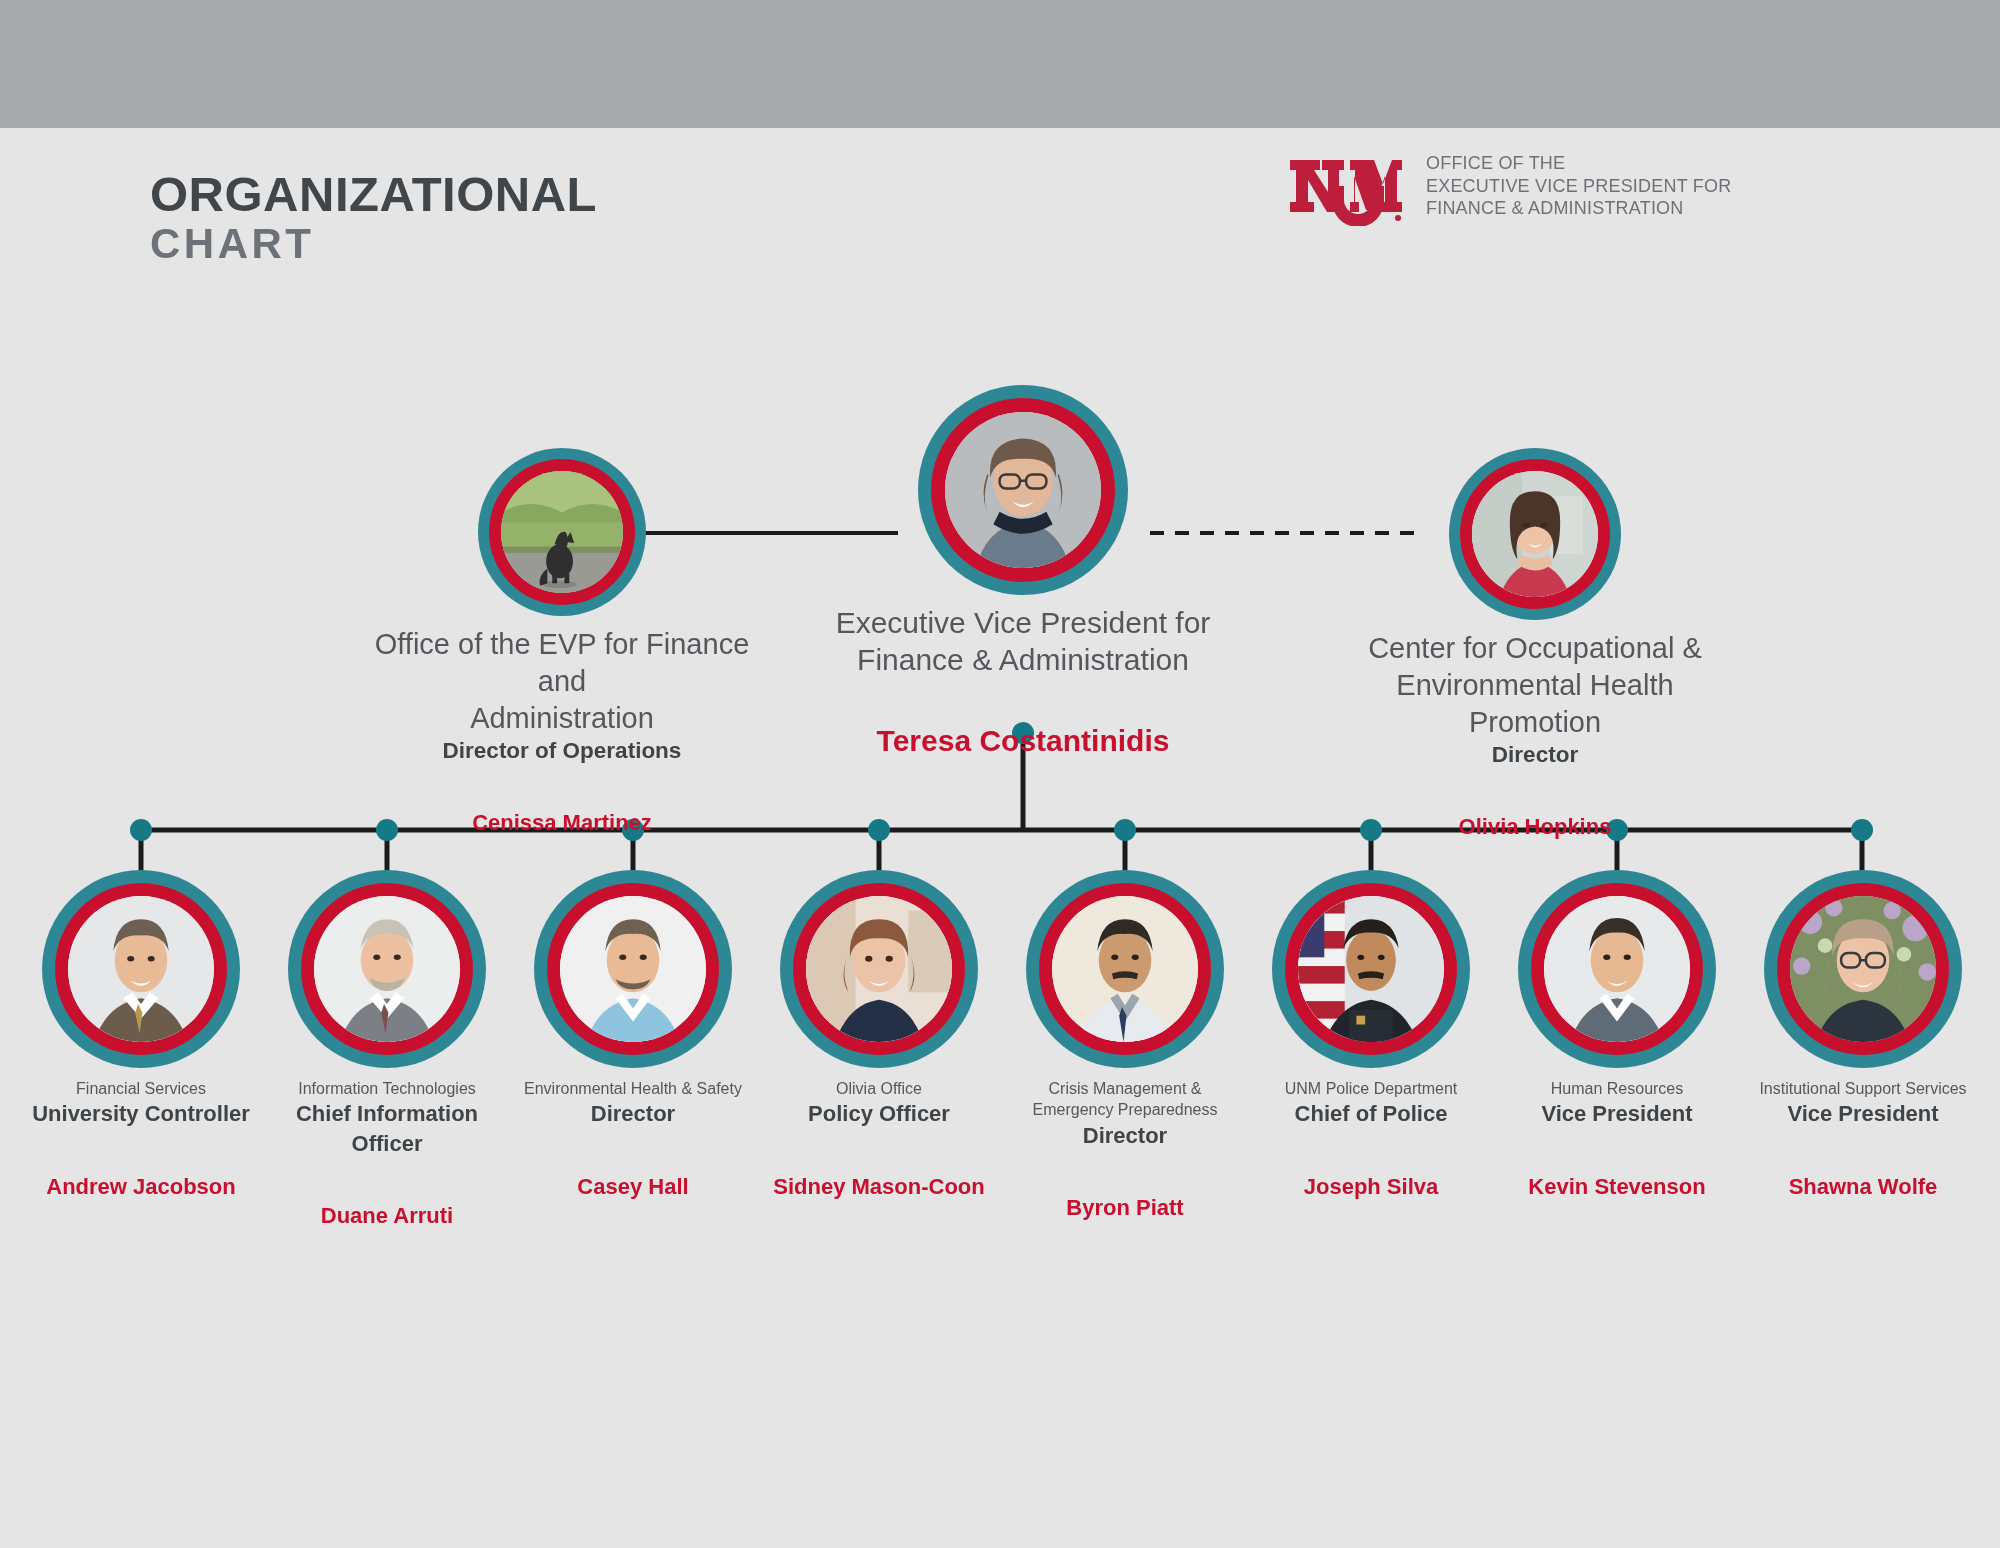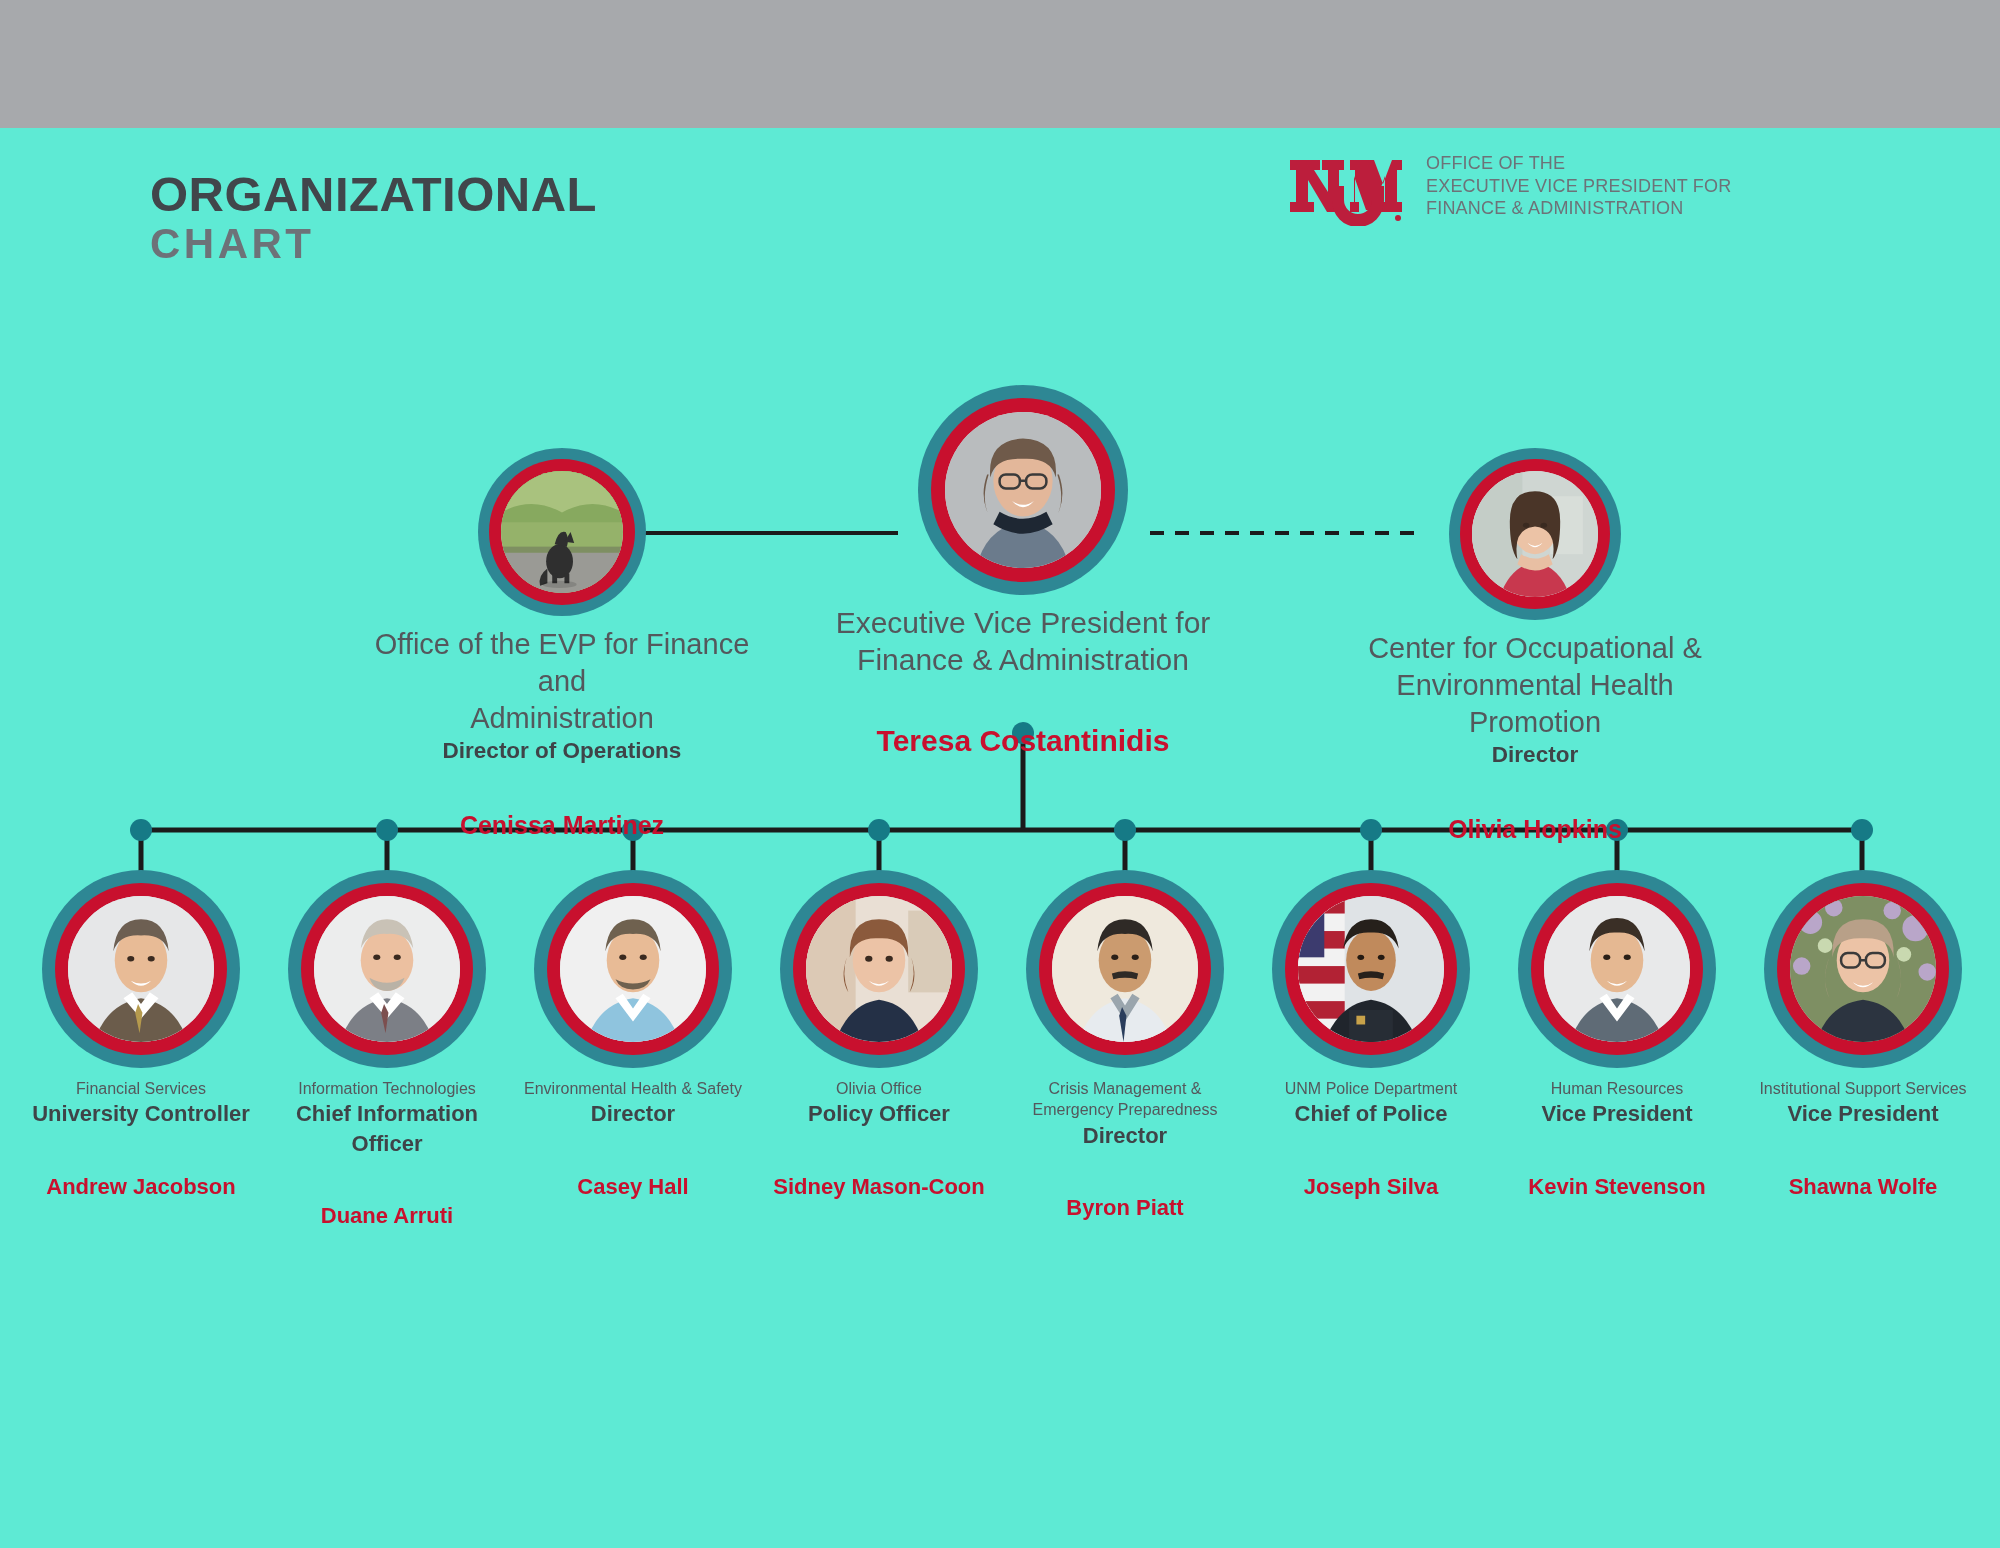--- a/index.html
+++ b/index.html
@@ -9,21 +9,21 @@
     height: 1548px;
     background: #ffffff;
     font-family: "Liberation Sans", sans-serif;
     overflow: hidden;
   }
 
   #page {
     position: relative;
     width: 2000px;
     height: 1548px;
-    background: #5eead4;
+    background: #e5e5e5;
   }
 
   
   .top-banner {
     position: absolute;
     left: 0; top: 0;
     width: 2000px;
     height: 128px;
     background: #a7a9ac;
   }
@@ -128,21 +128,21 @@
     margin-top: 43px;
   }
 
   
   .evp .unit, .evp .role { font-size: 30px; line-height: 1.22; }
   .evp .person { font-size: 30px; line-height: 1.3; }
 
   
   .tier2 .unit   { font-size: 29px; line-height: 1.28; }
   .tier2 .role   { font-size: 22.5px; line-height: 1.28; }
-  .tier2 .person { font-size: 25px; line-height: 1.3; }
+  .tier2 .person { font-size: 22px; line-height: 1.3; }
 
   
   .tier3 .unit   { font-size: 16px; line-height: 1.33; }
   .tier3 .role   { font-size: 22px; line-height: 1.33; }
   .tier3 .person { font-size: 22px; line-height: 1.34; }
 </style>
 </head>
 <body>
 
 <div id="page">

